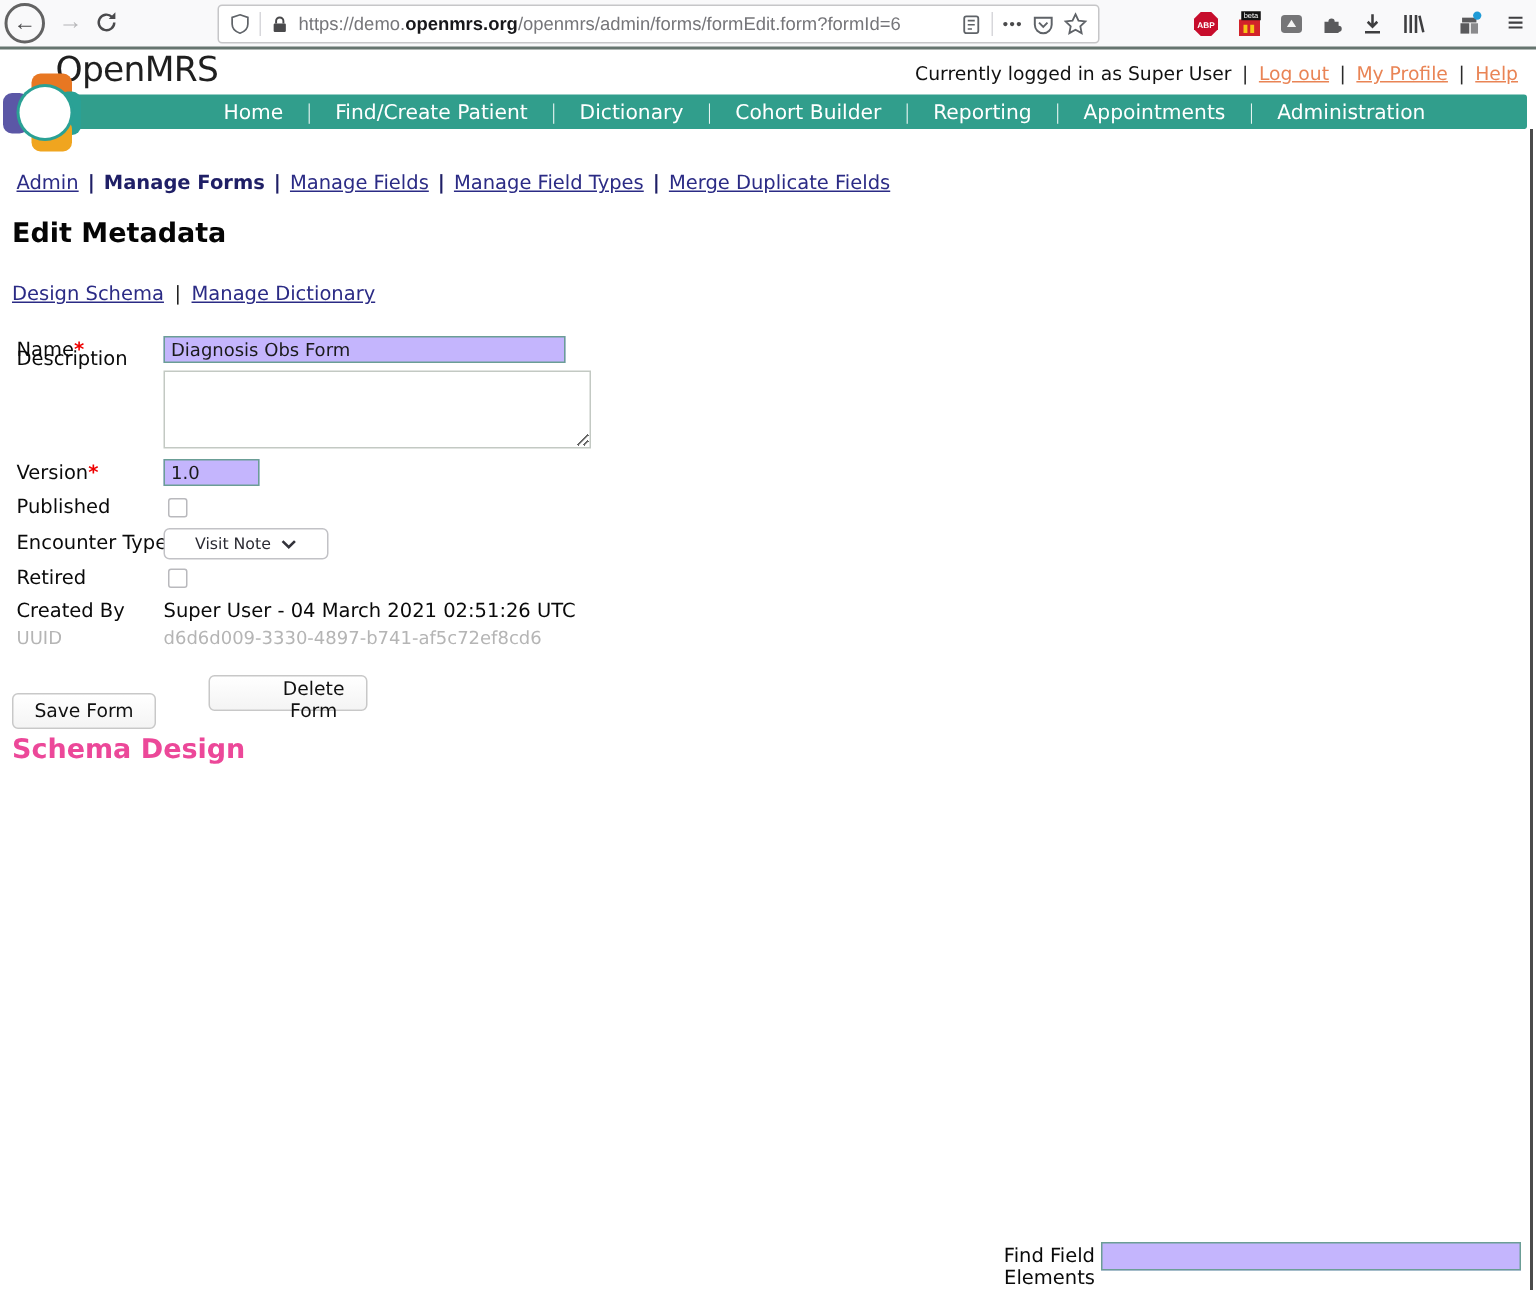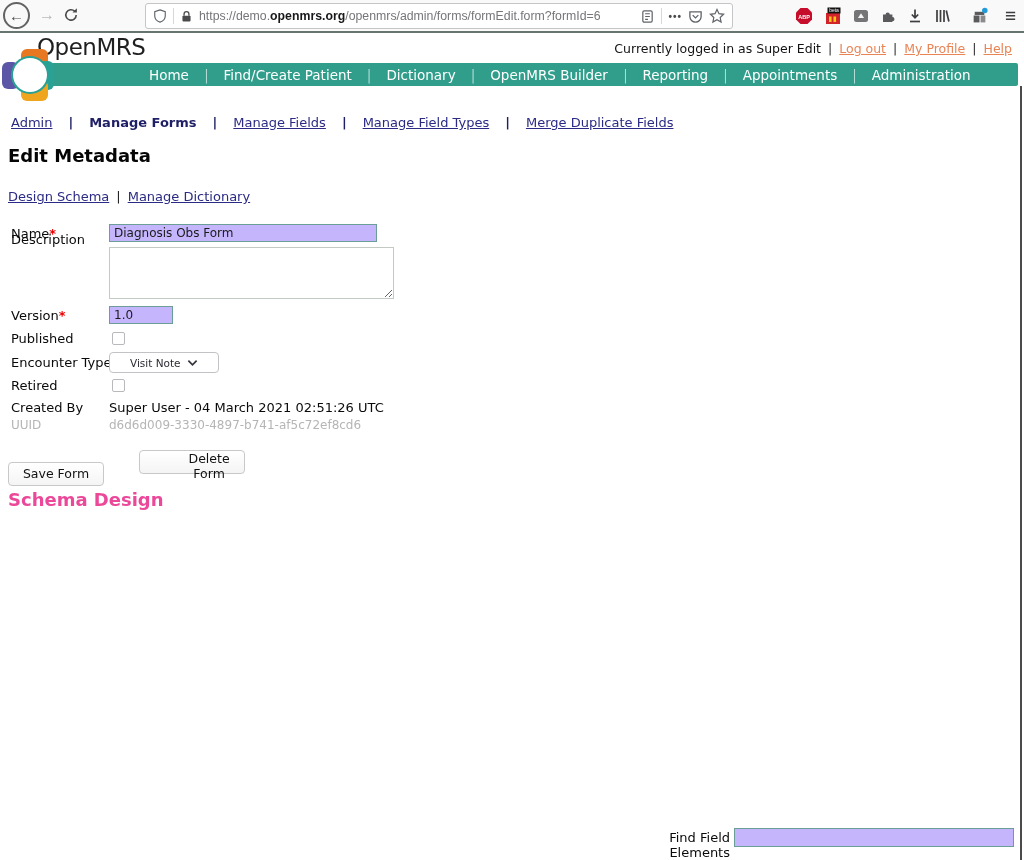--- a/index.html
+++ b/index.html
@@ -67,21 +67,21 @@
   .lm { position:absolute; border-radius:6px; }
   .lm-top    { left:19px; top:0;    width:27px; height:21px; background:#E87722; }
   .lm-left   { left:0;    top:13px; width:17px; height:27px; background:#5B57A6; }
   .lm-right  { left:37px; top:12px; width:15px; height:29px; background:#2AA195; }
   .lm-bottom { left:19px; top:31px; width:27px; height:21px; background:#F0A51F; }
   .lm-ring   { left:9px;  top:7px;  width:38px; height:38px; border-radius:50%; background:#2AA195; }
   .lm-circle { left:11px; top:9px;  width:34px; height:34px; border-radius:50%; background:#fff; }
 
   
   .breadcrumb {
-    position:absolute; left:11px; top:115px; display:flex; align-items:center; gap:16px;
+    position:absolute; left:11px; top:115px; display:flex; align-items:center; gap:6px;
     font-size:13px;
   }
   .navy-link { color:#2B2B85; text-decoration:underline; cursor:pointer; }
   .bc-current { color:#1F1F66; font-weight:bold; }
   .bc-sep { color:#1F1F66; font-weight:bold; }
 
   .page-title { position:absolute; left:8px; top:145px; font-size:18px; font-weight:bold; color:#050505; }
   .subnav { position:absolute; left:8px; top:189px; display:flex; gap:7px; font-size:13px; }
   .subnav .sep { color:#222; }
 
@@ -238,37 +238,37 @@
   <div class="logo-mark">
     <div class="lm lm-top"></div>
     <div class="lm lm-left"></div>
     <div class="lm lm-right"></div>
     <div class="lm lm-bottom"></div>
     <div class="lm lm-ring"></div>
     <div class="lm lm-circle"></div>
   </div>
 
   <div class="loggedin-row">
-    <span>Currently logged in as Super Edit</span>
+    <span>Currently logged in as Super User</span>
     <span class="sep">|</span>
     <a class="orange-link">Log out</a>
     <span class="sep">|</span>
     <a class="orange-link">My Profile</a>
     <span class="sep">|</span>
     <a class="orange-link">Help</a>
   </div>
 
   <div class="navbar">
     <span class="item">Home</span>
     <span class="nsep">|</span>
     <span class="item">Find/Create Patient</span>
     <span class="nsep">|</span>
     <span class="item">Dictionary</span>
     <span class="nsep">|</span>
-    <span class="item">OpenMRS Builder</span>
+    <span class="item">Cohort Builder</span>
     <span class="nsep">|</span>
     <span class="item">Reporting</span>
     <span class="nsep">|</span>
     <span class="item">Appointments</span>
     <span class="nsep">|</span>
     <span class="item">Administration</span>
   </div>
 
   <div class="breadcrumb">
     <a class="navy-link">Admin</a>

